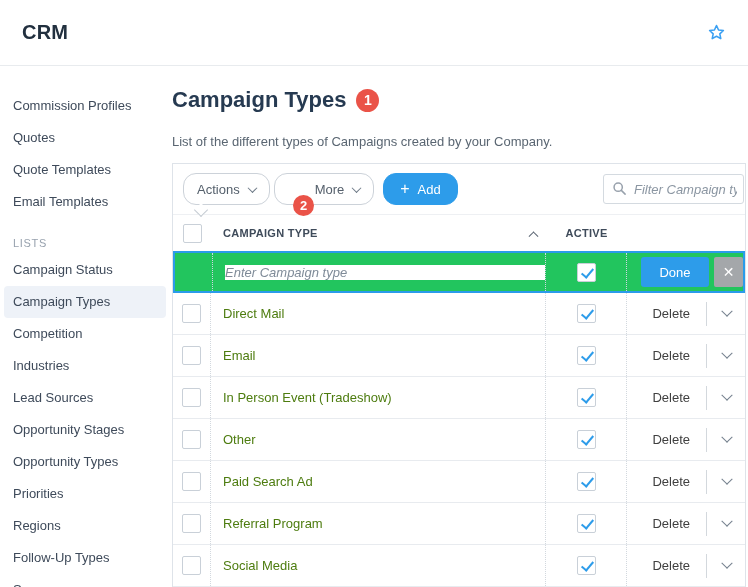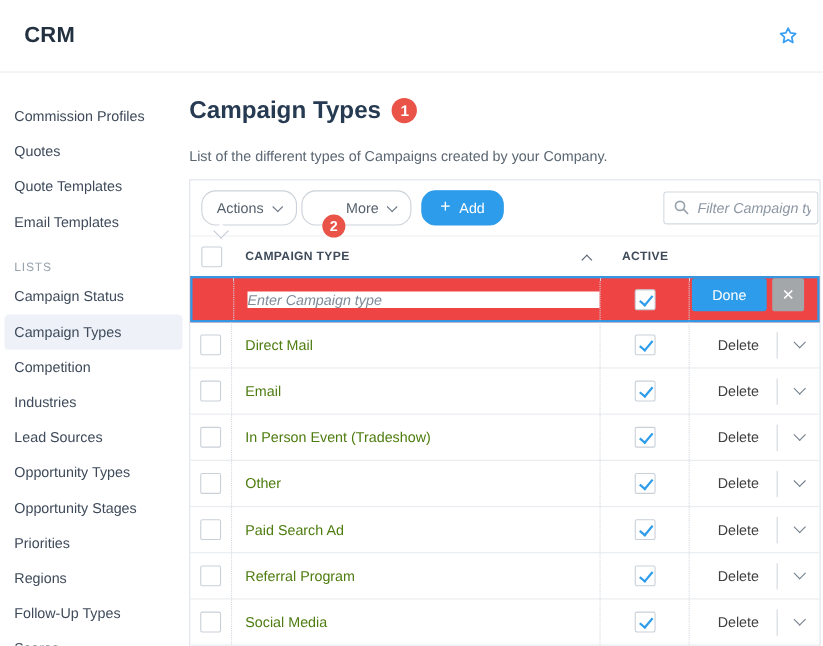--- a/index.html
+++ b/index.html
@@ -72,26 +72,26 @@
   .row { display:flex; align-items:center; height:42px; border-bottom:1px solid #e8ebef; font-size:13px; }
   .row .c-check, .row .c-type, .row .c-active { border-right:1px dotted #d2d8de; align-self:stretch; }
   .row .c-type { color:#4d7c0f; }
   .row .c-actions { justify-content:flex-end; gap:16px; padding-right:14px; }
   .delete-link { color:#404040; cursor:pointer; }
   .v-div { width:1px; height:24px; background:#d3d8dd; }
   .row-chev { width:8px; height:8px; border-right:1.5px solid #75818e; border-bottom:1.5px solid #75818e;
     transform:rotate(45deg) translate(-2px,-2px); display:inline-block; cursor:pointer; }
 
   
-  .edit-row { display:flex; align-items:flex-start; height:42px; border:2px solid #2b9bea; background:#ef4444; font-size:13px; }
+  .edit-row { display:flex; align-items:center; height:42px; border:2px solid #2b9bea; background:#22c55e; font-size:13px; }
   .edit-row .c-check, .edit-row .c-type, .edit-row .c-active { border-right:1px dotted #cfd6e2; align-self:stretch; }
   .edit-row .c-type { padding-left:12px; }
   .edit-row input { width:100%; border:none; outline:none; font-size:13px; color:#3e4a5a; font-family:inherit; }
   .edit-row input::placeholder { font-style:italic; color:#7f8b98; }
-  .edit-row .c-actions { width:116px; justify-content:flex-end; gap:5px; padding-right:12px; }
+  .edit-row .c-actions { width:116px; justify-content:flex-end; gap:5px; padding-right:0; }
   .btn-done { width:68px; height:30px; background:#2d9cea; border:none; border-radius:3px;
     color:#fff; font-size:13px; cursor:pointer; font-family:inherit; }
   .btn-close { width:29px; height:30px; background:#a4a7aa; border:none; border-radius:2px;
     color:#fff; font-size:14px; cursor:pointer; display:flex; align-items:center; justify-content:center; }
 </style>
 </head>
 <body>
 
 <div class="app-header">
   <div class="app-title">CRM</div>
@@ -106,22 +106,22 @@
     <div class="side-item">Commission Profiles</div>
     <div class="side-item">Quotes</div>
     <div class="side-item">Quote Templates</div>
     <div class="side-item">Email Templates</div>
     <div class="side-section">LISTS</div>
     <div class="side-item">Campaign Status</div>
     <div class="side-item active">Campaign Types</div>
     <div class="side-item">Competition</div>
     <div class="side-item">Industries</div>
     <div class="side-item">Lead Sources</div>
+    <div class="side-item">Opportunity Stages</div>
     <div class="side-item">Opportunity Types</div>
-    <div class="side-item">Opportunity Stages</div>
     <div class="side-item">Priorities</div>
     <div class="side-item">Regions</div>
     <div class="side-item">Follow-Up Types</div>
     <div class="side-item">Scores</div>
   </div>
 
   <div class="main">
     <div class="title-row">
       <div class="page-title">Campaign Types</div>
       <div class="badge b1">1</div>

